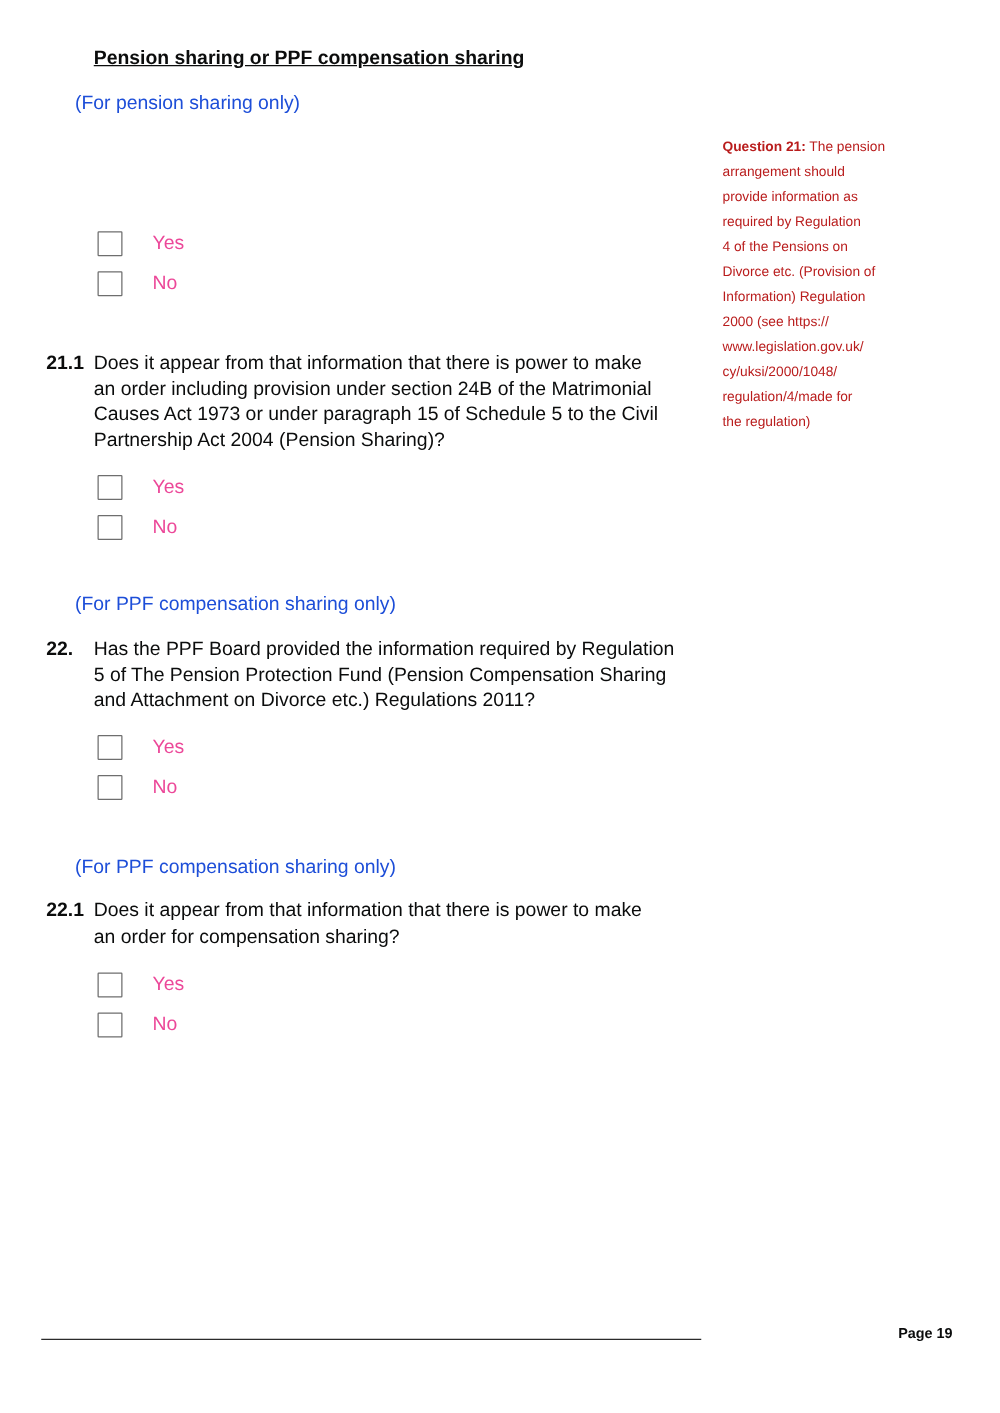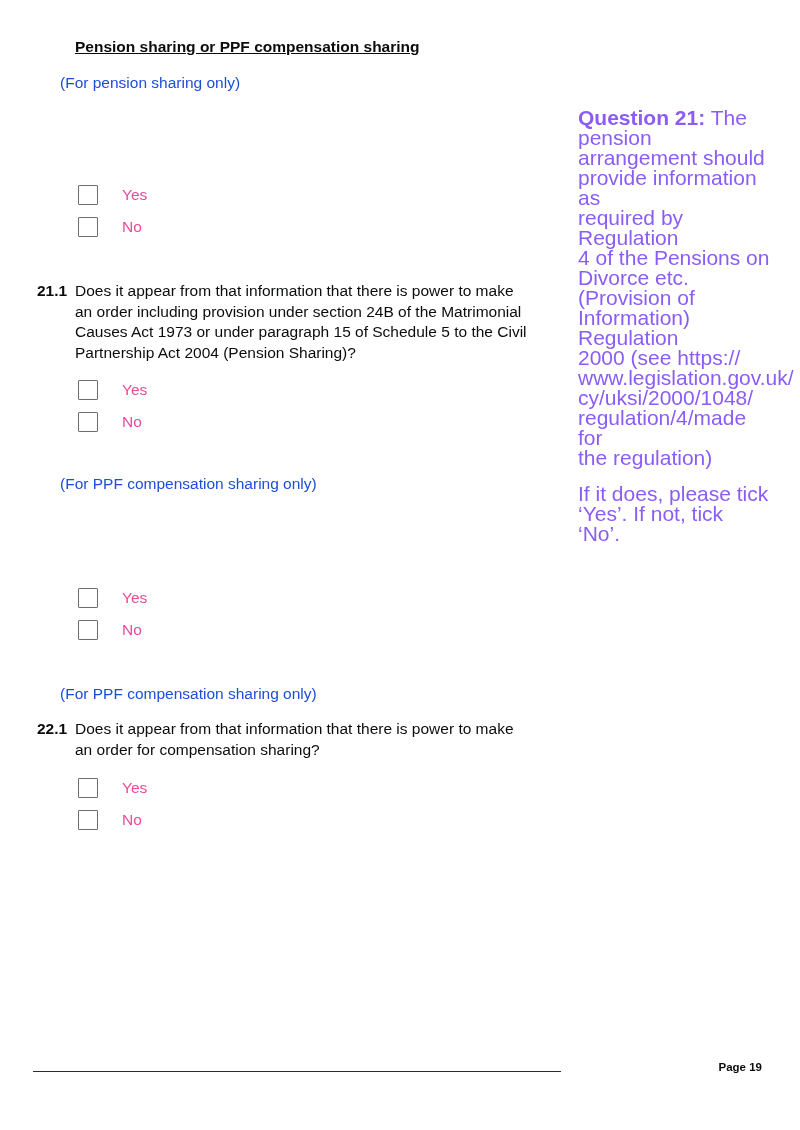--- a/index.html
+++ b/index.html
@@ -72,23 +72,23 @@
     margin-left: 24px;
     font-size: 15.5px;
     line-height: 20px;
     color: #ec4899;
   }
   .sidebar {
     position: absolute;
     left: 578px;
     top: 108px;
     width: 192px;
-    font-size: 21px;
+    font-size: 11px;
     line-height: 20px;
-    color: #8b5cf6;
+    color: #b91c1c;
   }
   .sidebar p {
     margin: 0;
     white-space: pre-line;
   }
   .sidebar p + p {
     margin-top: 16px;
   }
   .footer-rule {
     position: absolute;
@@ -137,20 +137,26 @@
     <span class="checkbox"></span>
     <span class="option-label">Yes</span>
   </div>
   <div class="option-row" style="top:412px">
     <span class="checkbox"></span>
     <span class="option-label">No</span>
   </div>
 
   <p class="context-note" style="top:474px">(For PPF compensation sharing only)</p>
 
+  <div class="question" style="top:510px">
+    <span class="qnum">22.</span>
+    <div class="qtext">Has the PPF Board provided the information required by Regulation
+5 of The Pension Protection Fund (Pension Compensation Sharing
+and Attachment on Divorce etc.) Regulations 2011?</div>
+  </div>
   <div class="option-row" style="top:588px">
     <span class="checkbox"></span>
     <span class="option-label">Yes</span>
   </div>
   <div class="option-row" style="top:620px">
     <span class="checkbox"></span>
     <span class="option-label">No</span>
   </div>
 
   <p class="context-note" style="top:684px">(For PPF compensation sharing only)</p>
@@ -175,20 +181,18 @@
 provide information as
 required by Regulation
 4 of the Pensions on
 Divorce etc. (Provision of
 Information) Regulation
 2000 (see https://
 www.legislation.gov.uk/
 cy/uksi/2000/1048/
 regulation/4/made for
 the regulation)</span></p>
-    <p>If it does, please tick
-‘Yes’. If not, tick ‘No’.</p>
   </aside>
 
   <div class="footer-rule"></div>
   <div class="page-number">Page 19</div>
 
 </div>
 
 </body></html>

